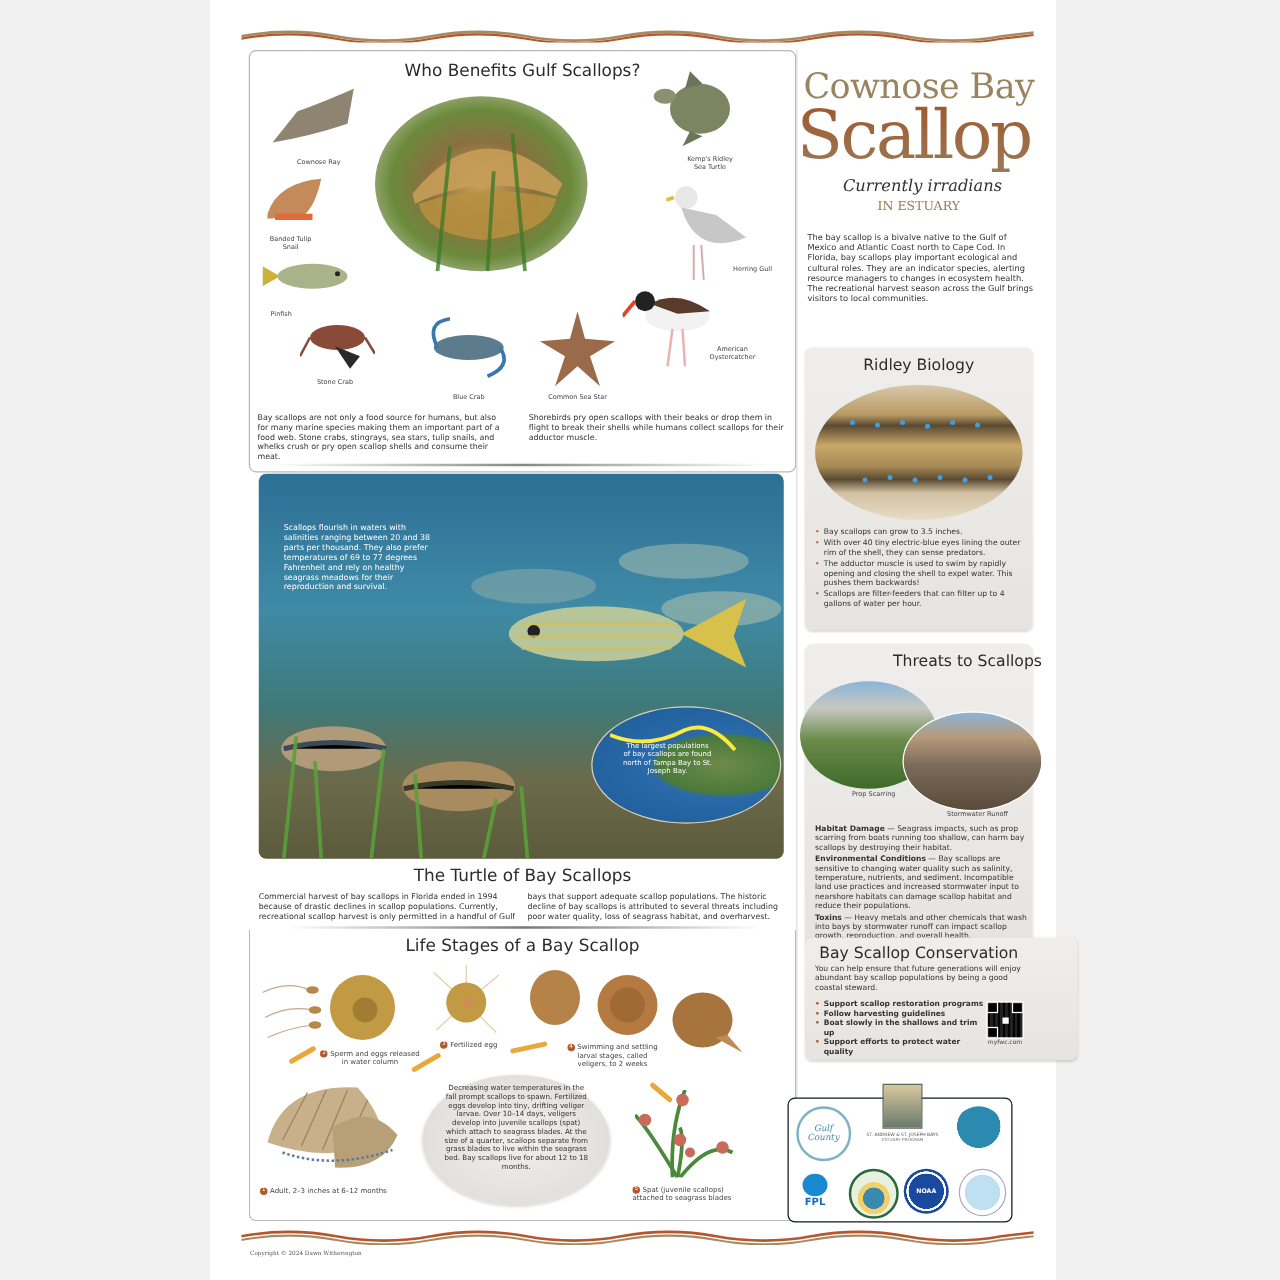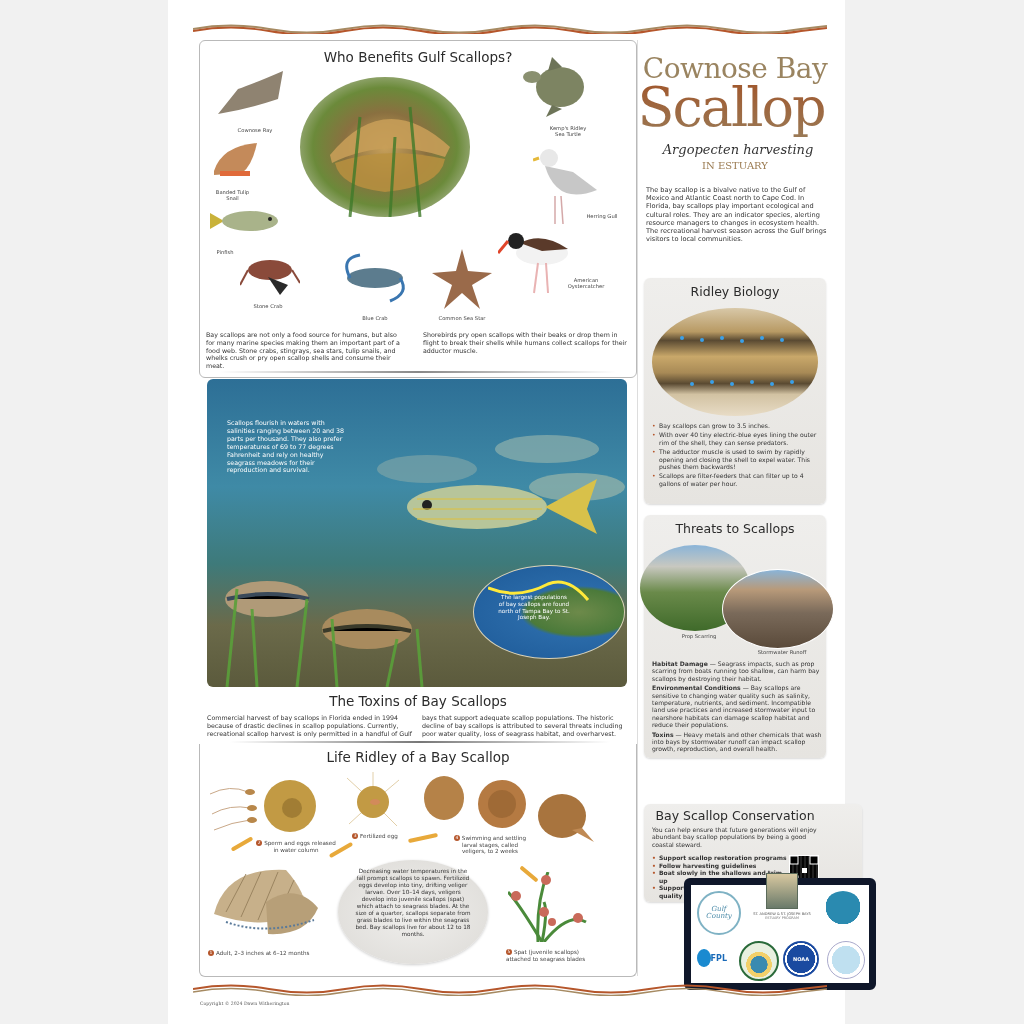--- a/index.html
+++ b/index.html
@@ -156,27 +156,27 @@
   </svg>
 
   <div class="ellipse" style="left:266px;top:186px;width:150px;height:92px;background:radial-gradient(ellipse at 70% 50%,#6d8a4a 0%,#4b7a3a 35%,#2a6aa8 40%,#1d5a98 100%);border:1.5px solid #d9d2b8;">
     <svg class="abs" style="left:14px;top:4px" width="110" height="40" viewBox="0 0 110 40">
         <path d="M0 18 Q30 30 60 14 Q80 6 100 30" fill="none" stroke="#ffe93a" stroke-width="3"></path>
       </svg>
     <div class="abs" style="left:24px;top:28px;width:72px;color:#fff;font-size:5.6px;line-height:6.8px;text-align:center;">The largest populations of bay scallops are found north of Tampa Bay to St. Joseph Bay.</div>
   </div>
 </div>
 
-<div class="h2 abs" style="left:200px;width:436px;top:693px;font-size:13.5px;">The Toxins of Bay Scallops</div>
+<div class="h2 abs" style="left:200px;width:436px;top:693px;font-size:13.5px;">The Turtle of Bay Scallops</div>
 <div class="small abs" style="left:207px;top:714px;width:210px;">Commercial harvest of bay scallops in Florida ended in 1994 because of drastic declines in scallop populations. Currently, recreational scallop harvest is only permitted in a handful of Gulf</div>
 <div class="small abs" style="left:422px;top:714px;width:205px;">bays that support adequate scallop populations. The historic decline of bay scallops is attributed to several threats including poor water quality, loss of seagrass habitat, and overharvest.</div>
 <div class="abs" style="left:230px;top:741px;width:380px;height:2px;background:linear-gradient(90deg,#fff,#777,#fff);"></div>
 
 <div class="panel" style="left:199px;top:744px;width:436px;height:232px;border-top:none;border-radius:0 0 6px 6px;">
-  <div class="h2 abs" style="left:0;width:436px;top:5px;font-size:13.5px;">Life Ridley of a Bay Scallop</div>
+  <div class="h2 abs" style="left:0;width:436px;top:5px;font-size:13.5px;">Life Stages of a Bay Scallop</div>
 
   <svg class="abs" style="left:10px;top:30px" width="110" height="60" viewBox="0 0 110 60">
     <g stroke="#c9a888" stroke-width="1" fill="none">
         <path d="M0 20 Q20 10 38 18"></path>
         <path d="M2 40 Q20 30 40 34"></path>
         <path d="M4 56 Q22 48 40 46"></path>
       </g>
     <g fill="#b8874a">
         <ellipse cx="40" cy="18" rx="5" ry="3"></ellipse>
         <ellipse cx="42" cy="34" rx="5" ry="3"></ellipse>
@@ -245,21 +245,21 @@
         <circle cx="36" cy="40" r="5"></circle>
         <circle cx="70" cy="46" r="5"></circle>
         <circle cx="44" cy="50" r="4"></circle>
       </g>
   </svg>
   <div class="label" style="left:306px;top:205px;width:84px;text-align:left;font-size:5.6px;line-height:6.6px;"><span class="num">5</span><span>Spat (juvenile scallops) attached to seagrass blades</span></div>
 </div>
 
 <div class="abs" style="left:640px;top:52px;width:190px;text-align:center;font-family:'DejaVu Serif',serif;font-size:28px;color:#9a8460;letter-spacing:-.5px;">Cownose Bay</div>
 <div class="abs" style="left:620px;top:78px;width:222px;text-align:center;font-family:'DejaVu Serif',serif;font-size:54px;line-height:60px;color:#a1552a;letter-spacing:-2px;background:linear-gradient(#a1552a,#9a7a56);-webkit-background-clip:text;-webkit-text-fill-color:transparent;">Scallop</div>
-<div class="abs" style="left:640px;top:142px;width:196px;text-align:center;font-family:'DejaVu Serif',serif;font-style:italic;font-size:13px;color:#333;">Argopecten harvesting</div>
+<div class="abs" style="left:640px;top:142px;width:196px;text-align:center;font-family:'DejaVu Serif',serif;font-style:italic;font-size:13px;color:#333;">Currently irradians</div>
 <div class="abs" style="left:640px;top:160px;width:190px;text-align:center;font-family:'DejaVu Serif',serif;font-size:10px;color:#9a7a50;">IN ESTUARY</div>
 <div class="small abs" style="left:646px;top:186px;width:184px;font-size:6.6px;line-height:8.2px;">The bay scallop is a bivalve native to the Gulf of Mexico and Atlantic Coast north to Cape Cod. In Florida, bay scallops play important ecological and cultural roles. They are an indicator species, alerting resource managers to changes in ecosystem health. The recreational harvest season across the Gulf brings visitors to local communities.</div>
 
 <div class="abs" style="left:637px;top:40px;width:1px;height:936px;background:#ddd;"></div>
 
 <div class="gray-card" style="left:644px;top:278px;width:182px;height:226px;">
   <div class="h2 abs" style="left:0;width:182px;top:6px;font-size:12.5px;">Ridley Biology</div>
   <div class="ellipse" style="left:8px;top:30px;width:166px;height:108px;background:linear-gradient(#d8c8a8 0%,#b89a64 22%,#5a4a32 30%,#c9a86a 45%,#a88a56 60%,#5a4a32 70%,#d2c2a2 80%,#e8dcc6 100%);">
     <svg width="166" height="108" viewBox="0 0 166 108">
         <g fill="#3aa0e8">
@@ -280,63 +280,63 @@
   </div>
   <ul class="bul small abs" style="left:8px;top:144px;width:170px;font-size:6.1px;line-height:7.4px;">
     <li>Bay scallops can grow to 3.5 inches.</li>
     <li>With over 40 tiny electric-blue eyes lining the outer rim of the shell, they can sense predators.</li>
     <li>The adductor muscle is used to swim by rapidly opening and closing the shell to expel water. This pushes them backwards!</li>
     <li>Scallops are filter-feeders that can filter up to 4 gallons of water per hour.</li>
   </ul>
 </div>
 
 <div class="gray-card" style="left:644px;top:515px;width:182px;height:243px;">
-  <div class="h2 abs" style="left:0;width:182px;top:6px;font-size:12.5px;">Threats to Scallops</div>
+  <div class="h2 abs" style="left:0;width:182px;top:6px;font-size:12.5px;padding-left:39px;">Threats to Scallops</div>
   <div class="ellipse" style="left:-4px;top:30px;width:110px;height:86px;background:linear-gradient(#8ab4d8 0%,#c8c8c0 25%,#6a8a4a 55%,#3f6a2a 100%);"></div>
   <div class="ellipse" style="left:78px;top:54px;width:110px;height:78px;background:linear-gradient(#8ab4d8 0%,#b89a7a 25%,#7a6a5a 55%,#5a4a3a 100%);border:1.5px solid #fff;"></div>
   <div class="label" style="left:30px;top:118px;width:50px;">Prop Scarring</div>
   <div class="label" style="left:108px;top:134px;width:60px;">Stormwater Runoff</div>
   <div class="small abs" style="left:8px;top:145px;width:170px;font-size:6.1px;line-height:7.4px;">
     <p style="margin:0 0 2px"><b>Habitat Damage</b><span> — Seagrass impacts, such as prop scarring from boats running too shallow, can harm bay scallops by destroying their habitat.</span></p>
     <p style="margin:0 0 2px"><b>Environmental Conditions</b><span> — Bay scallops are sensitive to changing water quality such as salinity, temperature, nutrients, and sediment. Incompatible land use practices and increased stormwater input to nearshore habitats can damage scallop habitat and reduce their populations.</span></p>
     <p style="margin:0"><b>Toxins</b><span> — Heavy metals and other chemicals that wash into bays by stormwater runoff can impact scallop growth, reproduction, and overall health.</span></p>
   </div>
 </div>
 
-<div class="gray-card" style="left:644px;top:804px;width:218px;height:98px;">
+<div class="gray-card" style="left:644px;top:750px;width:218px;height:98px;">
   <div class="h2 abs" style="left:0;width:182px;top:4px;font-size:12.5px;">Bay Scallop Conservation</div>
   <div class="small abs" style="left:8px;top:22px;width:166px;font-size:6.1px;line-height:7.4px;">You can help ensure that future generations will enjoy abundant bay scallop populations by being a good coastal steward.</div>
   <ul class="bul small abs" style="left:8px;top:50px;width:136px;font-size:6px;line-height:7.6px;font-weight:bold;">
     <li style="margin:0">Support scallop restoration programs</li>
     <li style="margin:0">Follow harvesting guidelines</li>
     <li style="margin:0">Boat slowly in the shallows and trim up</li>
     <li style="margin:0">Support efforts to protect water quality</li>
   </ul>
   <div class="abs" style="left:146px;top:52px;width:28px;height:28px;background:repeating-linear-gradient(90deg,#222 0 2px,#fff 2px 4px),#222;background-blend-mode:multiply;outline:1px solid #fff;">
     <svg width="28" height="28" viewBox="0 0 28 28">
         <rect x="0" y="0" width="8" height="8" fill="#000" stroke="#fff"></rect>
         <rect x="20" y="0" width="8" height="8" fill="#000" stroke="#fff"></rect>
         <rect x="0" y="20" width="8" height="8" fill="#000" stroke="#fff"></rect>
         <rect x="12" y="12" width="5" height="5" fill="#fff"></rect>
       </svg>
   </div>
   <div class="label" style="left:144px;top:82px;width:32px;font-size:4.8px;">myfwc.com</div>
 </div>
 
-<div class="abs" style="left:684px;top:878px;width:178px;height:98px;border:7px solid #0f172a;border-radius:6px;background:#fff;">
+<div class="abs" style="left:630px;top:878px;width:178px;height:98px;border:1px solid #0f172a;border-radius:6px;background:#fff;">
   <div class="logo" style="left:6px;top:6px;width:40px;height:40px;border:2px solid #7fb2c4;color:#4a8aa8;font-family:'DejaVu Serif',serif;font-style:italic;font-weight:normal;font-size:7px;text-align:center;line-height:7px;">
       <span>Gulf County</span>
     </div>
   <div class="abs" style="left:58px;top:-12px;width:66px;height:58px;text-align:center;">
     <div style="margin:0 auto;width:30px;height:34px;background:linear-gradient(#d8c8a0,#6a7a6a);border:1px solid #5a6a5a;"></div>
     <div style="font-size:3.6px;color:#555;margin-top:3px;">ST. ANDREW &amp; ST. JOSEPH BAYS</div>
     <div style="font-size:3.4px;color:#777;">ESTUARY PROGRAM</div>
   </div>
   <div class="logo" style="left:132px;top:6px;width:40px;height:40px;background:radial-gradient(circle at 50% 40%,#2a8ab0 0 55%,#fff 56%);"></div>
-  <div class="logo" style="left:6px;top:54px;width:30px;height:38px;border-radius:4px;color:#1a6ab8;">
+  <div class="logo" style="left:6px;top:54px;width:30px;height:38px;border-radius:4px;color:#1a6ab8;flex-direction:column;">
     <div style="width:20px;height:18px;border-radius:50%;background:#1a8ad0;"></div>
     <span style="font-size:8px;">FPL</span>
   </div>
   <div class="logo" style="left:48px;top:56px;width:36px;height:36px;border:2px solid #2a6a3a;background:radial-gradient(circle at 50% 60%,#3a8ab0 0 30%,#f2d06a 31% 45%,#e8f0e0 46%);"></div>
   <div class="logo" style="left:92px;top:56px;width:36px;height:36px;background:radial-gradient(circle,#1a4aa0 0 55%,#ffffff 56% 62%,#1a4aa0 63%);color:#fff;">
       <span style="font-size:5px;">NOAA</span>
     </div>
   <div class="logo" style="left:136px;top:56px;width:36px;height:36px;border:1px solid #aac;background:radial-gradient(circle,#bfe0f0 0 55%,#fff 56%);"></div>
 </div>
 

